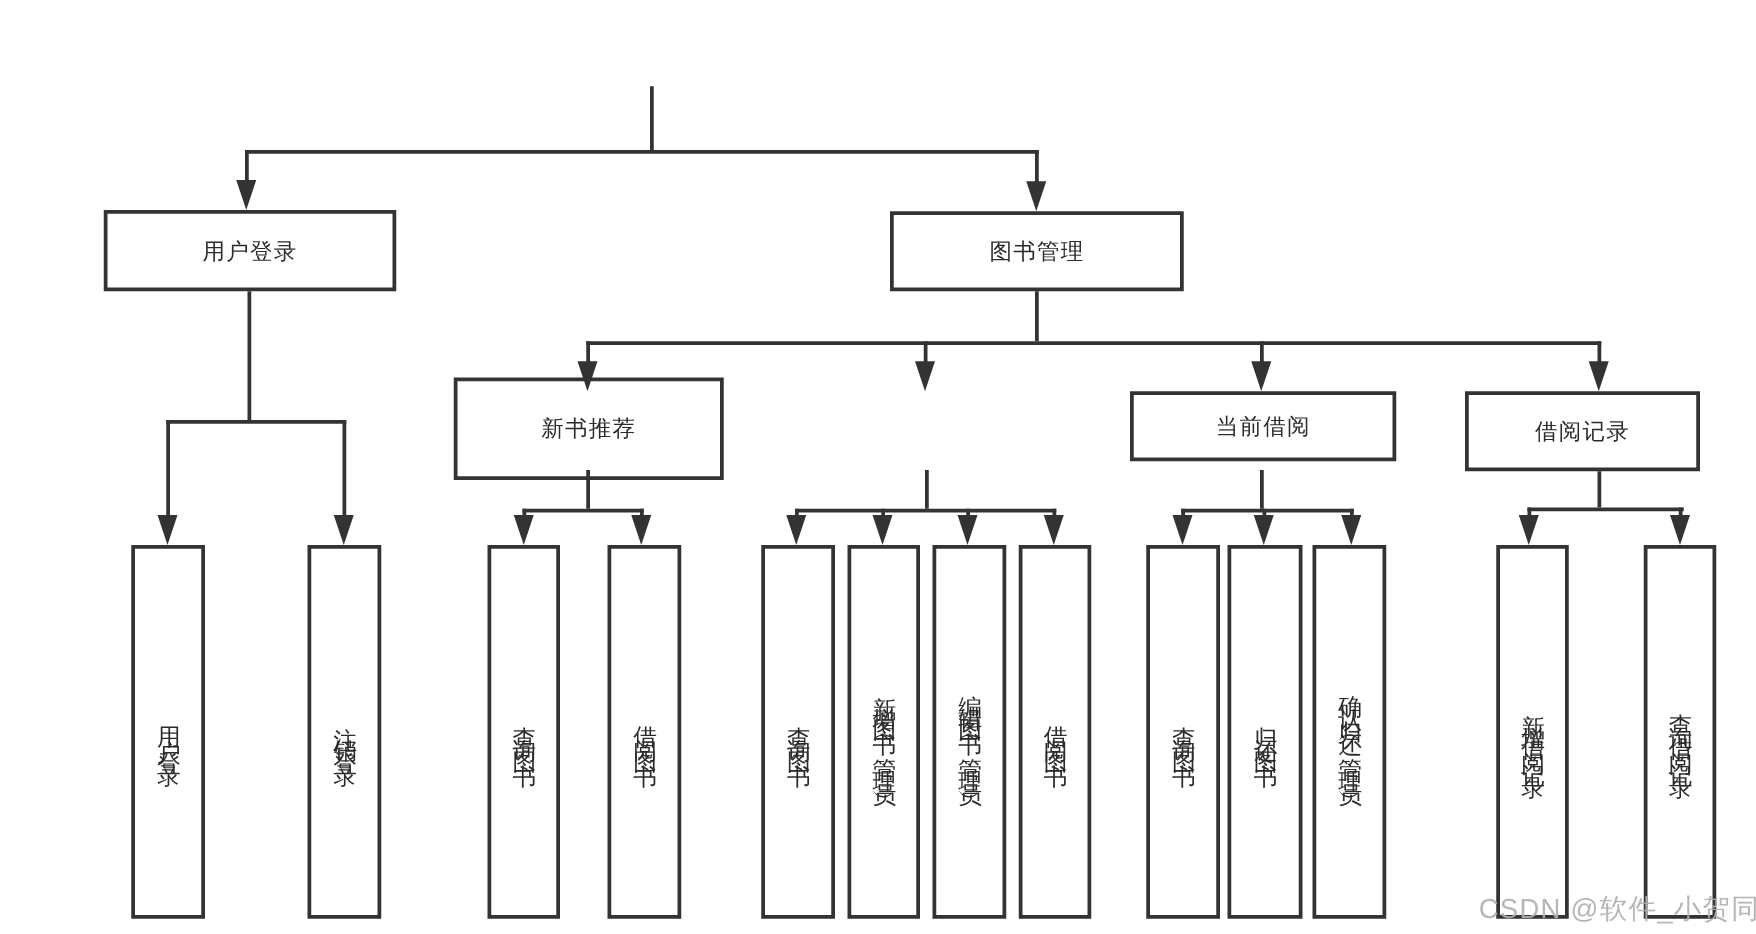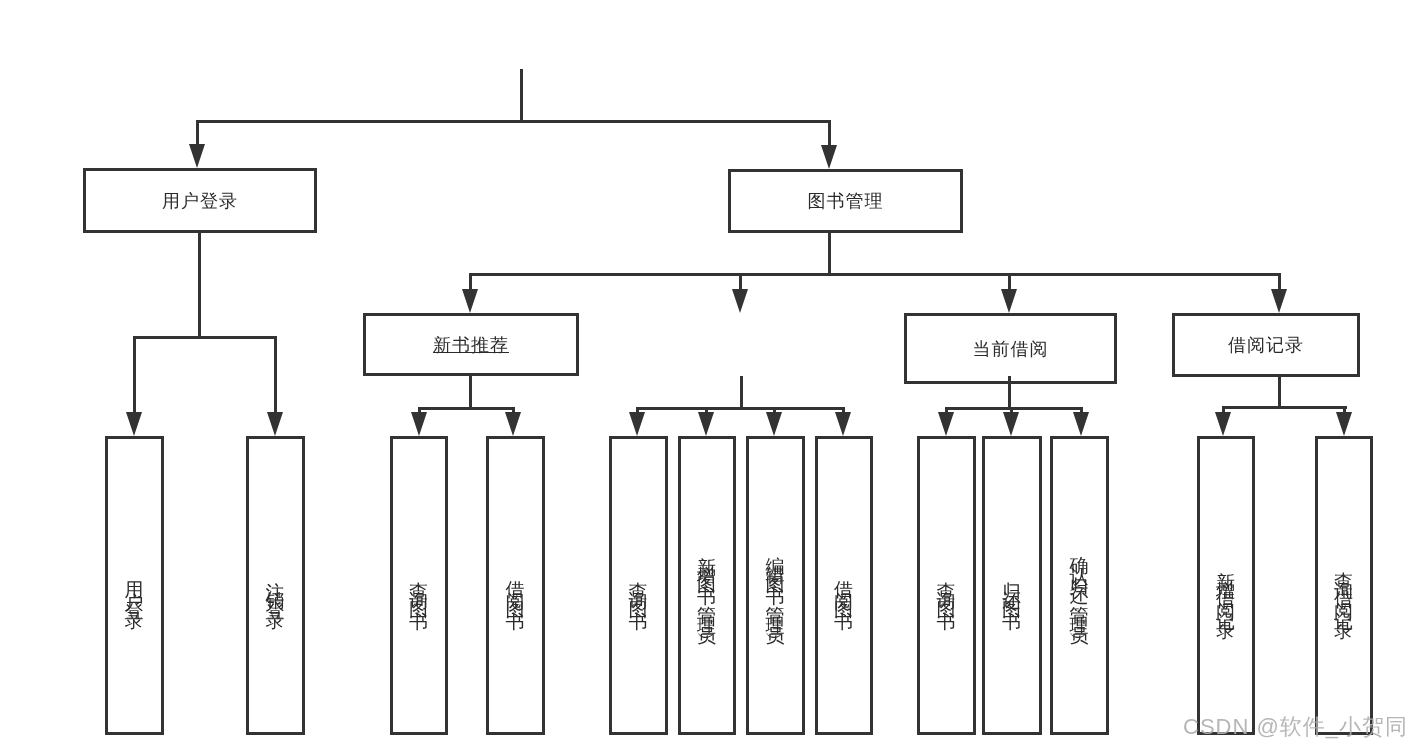--- a/index.html
+++ b/index.html
@@ -40,28 +40,28 @@
 </style>
 </head>
 <body>
 
 <div class="canvas">
 
 
   <div class="node" style="left:83px;top:168px;width:234px;height:65px;">
     <span>用户登录</span>
   </div>
-  <div class="node" style="left:712px;top:169px;width:235px;height:64px;margin-left:16px;">
+  <div class="node" style="left:712px;top:169px;width:235px;height:64px;">
     <span>图书管理</span>
   </div>
 
-  <div class="node" style="left:363px;top:313px;width:216px;height:63px;text-decoration:underline;">
+  <div class="node" style="left:363px;top:302px;width:216px;height:82px;">
     <span>新书推荐</span>
   </div>
-  <div class="node" style="left:904px;top:313px;width:213px;height:71px;text-align:right;">
+  <div class="node" style="left:904px;top:313px;width:213px;height:56px;text-align:right;">
     <span>当前借阅</span>
   </div>
   <div class="node" style="left:1172px;top:313px;width:188px;height:64px;">
     <span>借阅记录</span>
   </div>
 
   <div class="node leaf" style="left:105px;top:436px;width:59px;height:299px;">
     <span>用户登录</span>
   </div>
   <div class="node leaf" style="left:246px;top:436px;width:59px;height:299px;">

